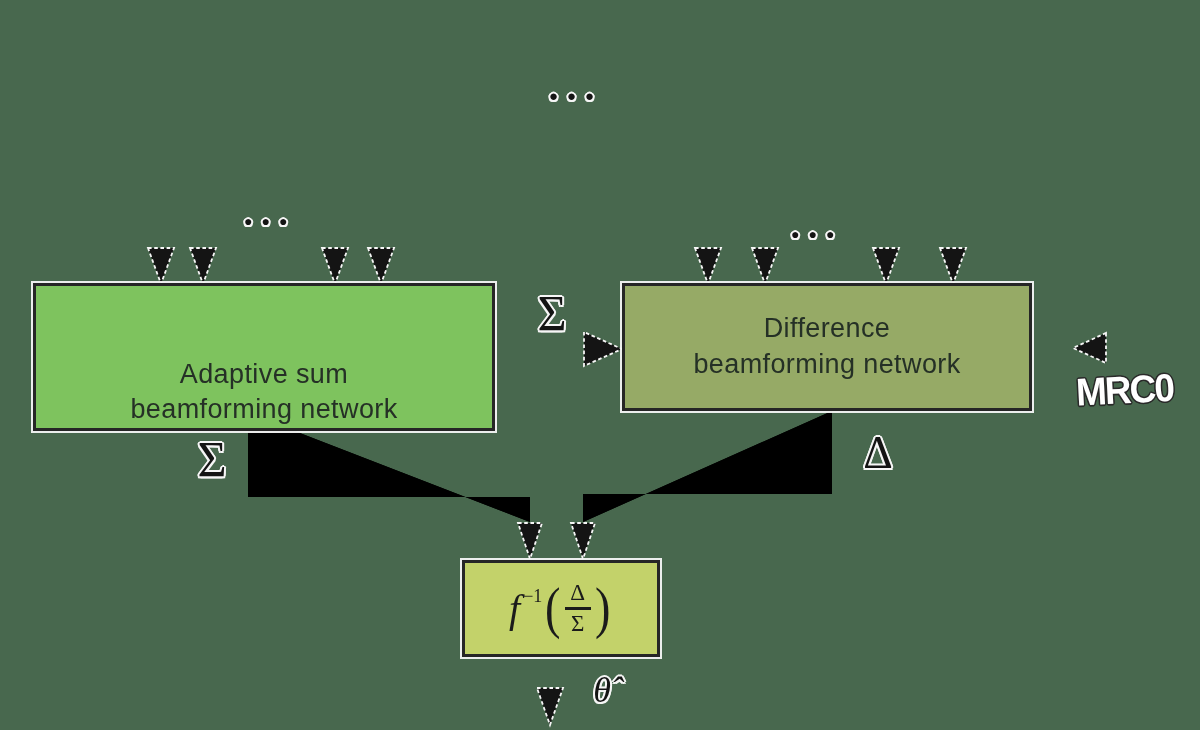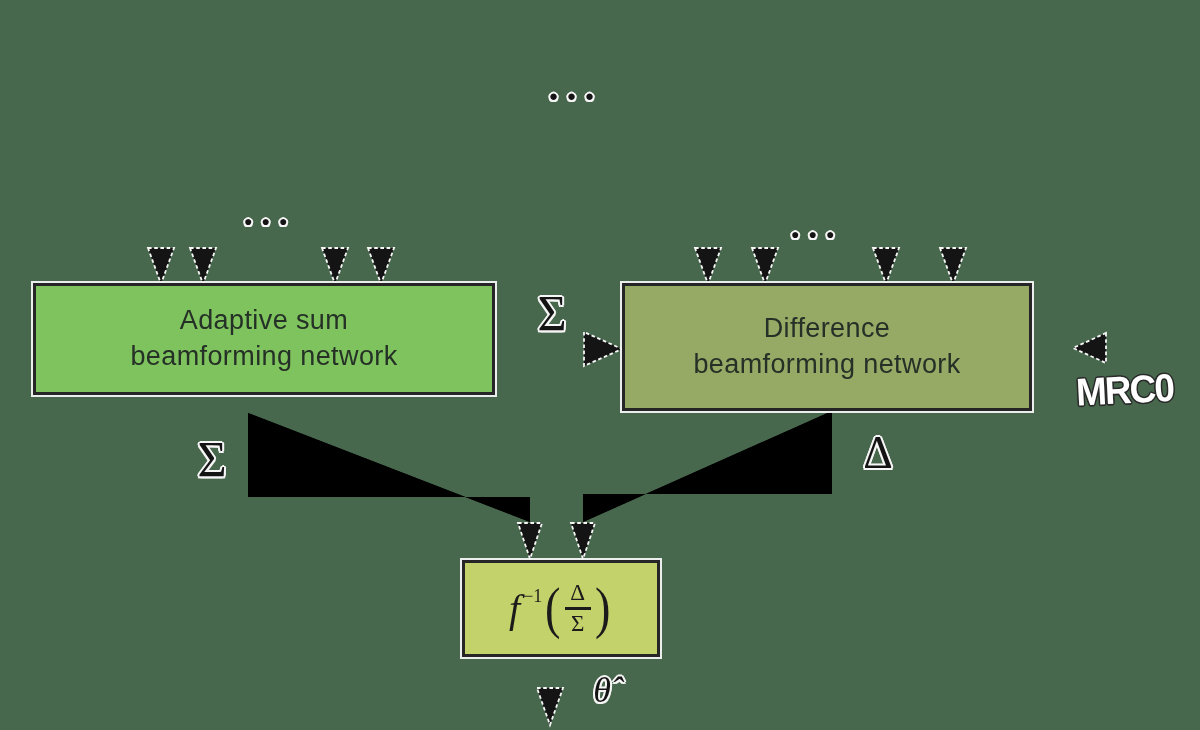--- a/index.html
+++ b/index.html
@@ -13,21 +13,21 @@
     background:var(--background);
     font-family:"Liberation Sans", sans-serif;
   }
   #wires{position:absolute; left:0; top:0; width:1200px; height:730px;}
   .head{fill:var(--line); stroke:var(--casing); stroke-width:1.8; stroke-dasharray:3.6 2.6;}
   .box{
     position:absolute; box-sizing:border-box;
     border:3px solid #262626; box-shadow:0 0 0 2px rgba(246,246,246,.95);
     display:flex; align-items:center; justify-content:center; text-align:center;
   }
-  .box.sum{left:33px; top:283px; width:462px; height:112px; background:var(--sum-box);}
+  .box.sum{left:33px; top:283px; width:462px; height:148px; background:var(--sum-box);align-items:flex-end;}
   .box.diff{left:622px; top:283px; width:410px; height:128px; background:var(--difference-box);}
   .box.formula{left:462px; top:560px; width:198px; height:97px; background:var(--formula-box);}
   .boxlabel{
     color:var(--text); font-size:27px; line-height:1.32; letter-spacing:.4px; font-weight:400;
   }
   .halo{
     color:var(--line);
     text-shadow:2px 0 0 var(--casing),-2px 0 0 var(--casing),0 2px 0 var(--casing),
       0 -2px 0 var(--casing),1.5px 1.5px 0 var(--casing),-1.5px 1.5px 0 var(--casing),
       1.5px -1.5px 0 var(--casing),-1.5px -1.5px 0 var(--casing);

